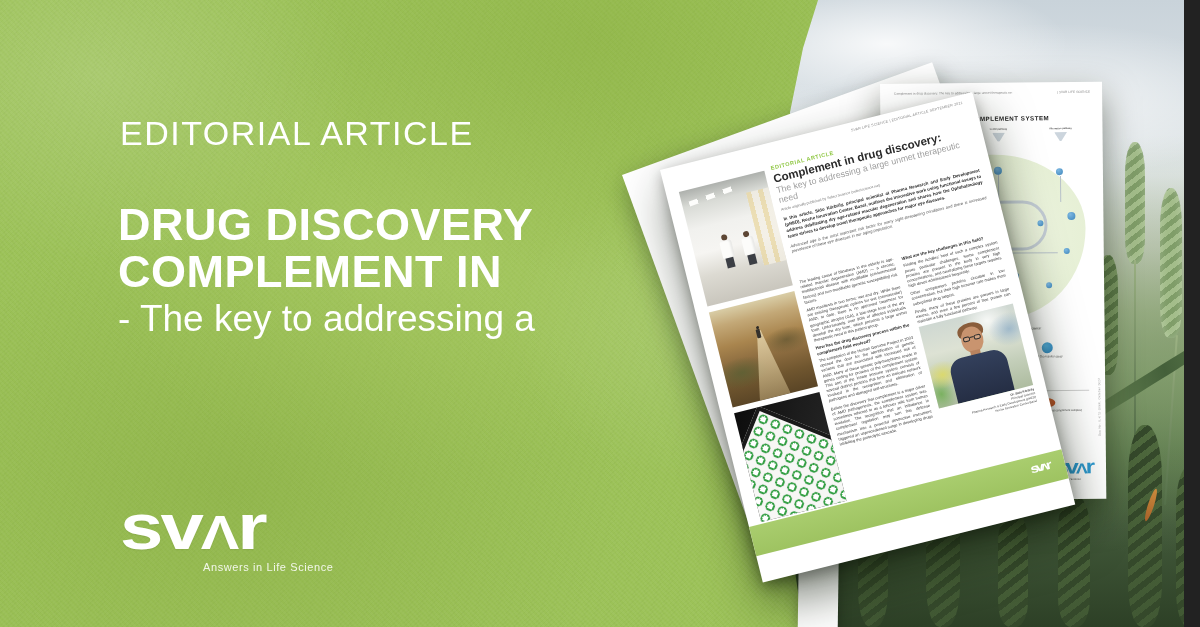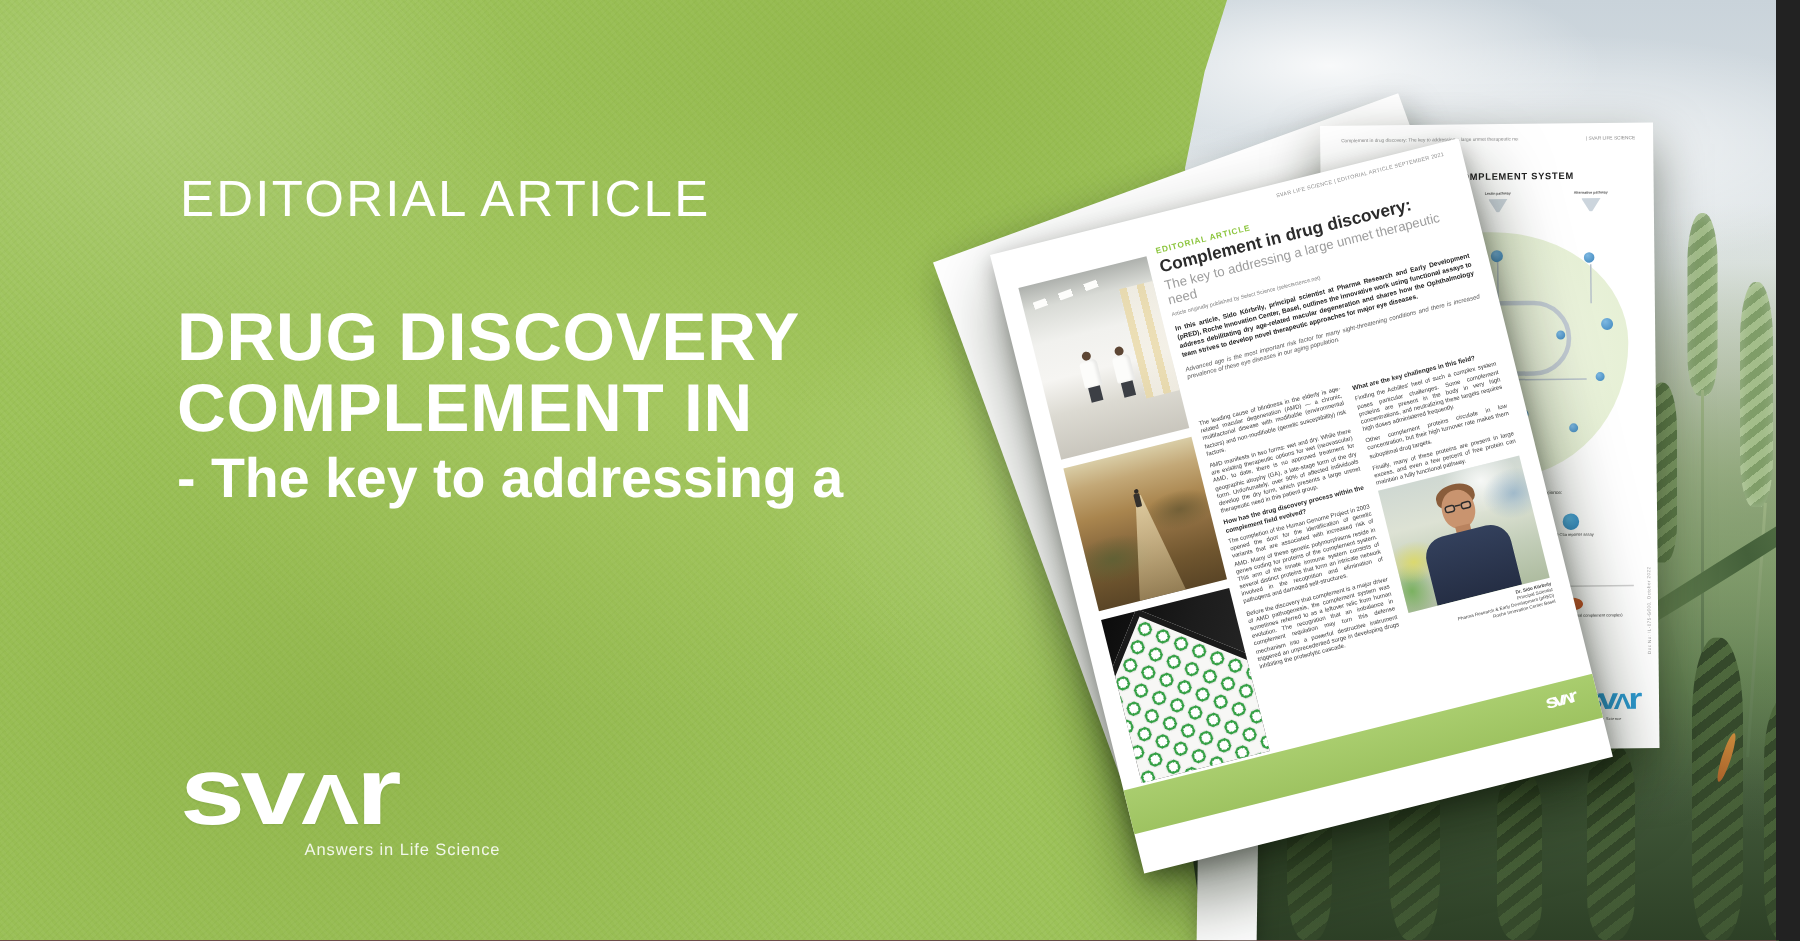--- a/index.html
+++ b/index.html
@@ -36,21 +36,21 @@
       repeating-linear-gradient(48deg, rgba(255,255,255,.035) 0 2px, rgba(0,0,0,0) 2px 4px),
       repeating-linear-gradient(-43deg, rgba(60,90,20,.04) 0 1px, rgba(0,0,0,0) 1px 3px);
     clip-path:polygon(0 0,818px 0,803px 48px,790px 112px,797px 214px,789px 332px,796px 432px,788px 522px,803px 627px,0 627px);}
 
   
   .kicker{position:absolute;left:120px;top:114px;color:#fff;font-size:34px;
     font-weight:400;letter-spacing:1.5px;}
   .headline{position:absolute;left:118px;top:202px;color:#fff;font-size:45px;
     font-weight:700;line-height:1.04;letter-spacing:.5px;}
   .subhead{position:absolute;left:118px;top:298px;color:#fff;font-size:37px;
-    font-weight:700;line-height:1.16;}
+    font-weight:400;line-height:1.16;}
 
   
   .svar-logo{font-weight:700;letter-spacing:-3px;line-height:.9;display:inline-block;transform:scaleY(.82);transform-origin:left bottom;}
   .svar-logo .lam{font-size:.74em;font-weight:700;letter-spacing:-2px;}
   .brand-white{position:absolute;left:120px;top:486px;color:#fff;font-size:78px;text-shadow:0 1px 2px rgba(0,0,0,.08);}
   .brand-tagline{position:absolute;left:203px;top:561px;color:rgba(255,255,255,.88);font-size:11px;letter-spacing:.6px;}
 
   
   .sheet{position:absolute;background:#fff;transform-origin:top left;}
   .mid-sheet{left:622px;top:175px;width:330px;height:420px;transform:rotate(-20deg);

